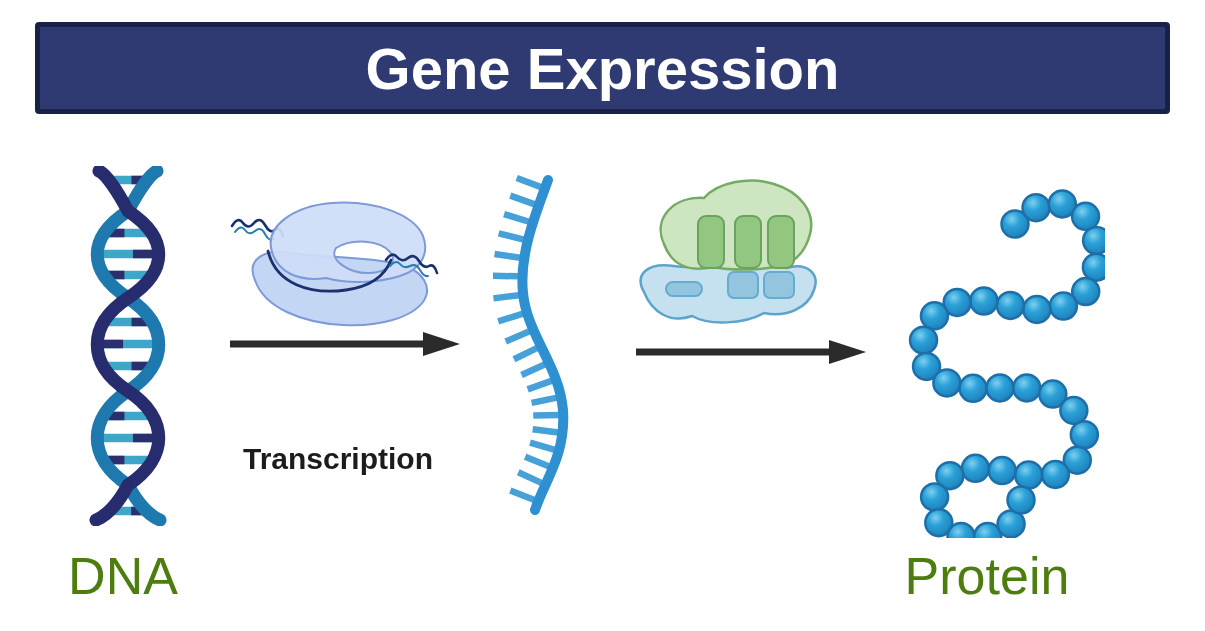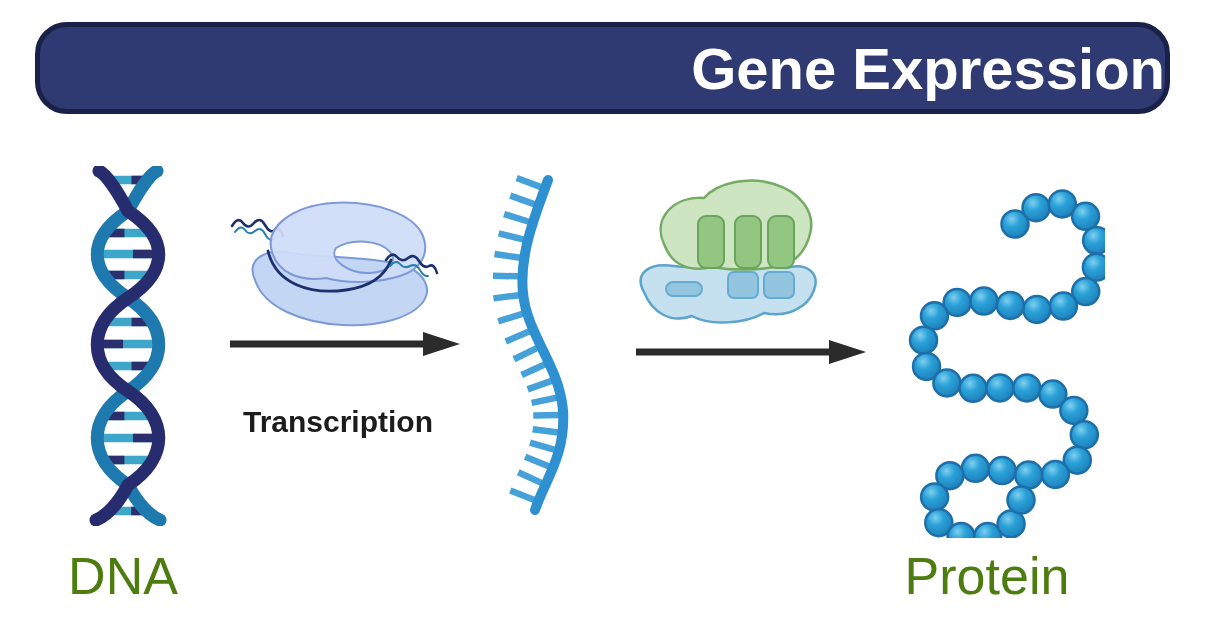--- a/index.html
+++ b/index.html
@@ -2,39 +2,39 @@
 <html><head>
 <meta charset="utf-8">
 <style>
   html,body{margin:0;padding:0;background:#ffffff;}
   .canvas{
     position:relative;width:1205px;height:631px;background:#ffffff;
     font-family:"Liberation Sans", sans-serif;overflow:hidden;
   }
   .banner{
     position:absolute;left:35px;top:22px;width:1125px;height:82px;
-    background:#2e3a71;border:5px solid #1a2148;border-radius:32px;
-    display:flex;align-items:center;justify-content:flex-end;
+    background:#2e3a71;border:5px solid #1a2148;border-radius:4px;
+    display:flex;align-items:center;justify-content:center;
   }
   .banner span{
     color:#ffffff;font-size:58px;font-weight:bold;letter-spacing:0px;
   }
   .icon{position:absolute;display:block;}
   #dna-svg{left:84px;top:166px;}
   #pol-svg{left:228px;top:196px;}
   #arrow1-svg{left:227px;top:331px;}
   #mrna-svg{left:493px;top:170px;}
   #ribo-svg{left:630px;top:174px;}
   #arrow2-svg{left:633px;top:339px;}
   #protein-svg{left:895px;top:176px;}
   .plabel{
     position:absolute;top:405px;width:240px;text-align:center;
     font-size:30px;font-weight:bold;color:#1c1c1c;
   }
-  .plabel1{left:218px;}
+  .plabel1{left:218px;margin-top:37px;}
   .plabel2{left:628px;}
   .slabel{
     position:absolute;top:546px;text-align:center;
     font-size:52px;font-weight:400;color:#4d7c0f;
   }
   .slabel1{left:63px;width:120px;}
   .slabel2{left:381px;width:180px;}
   .slabel3{left:887px;width:200px;}
 </style>
 </head>

